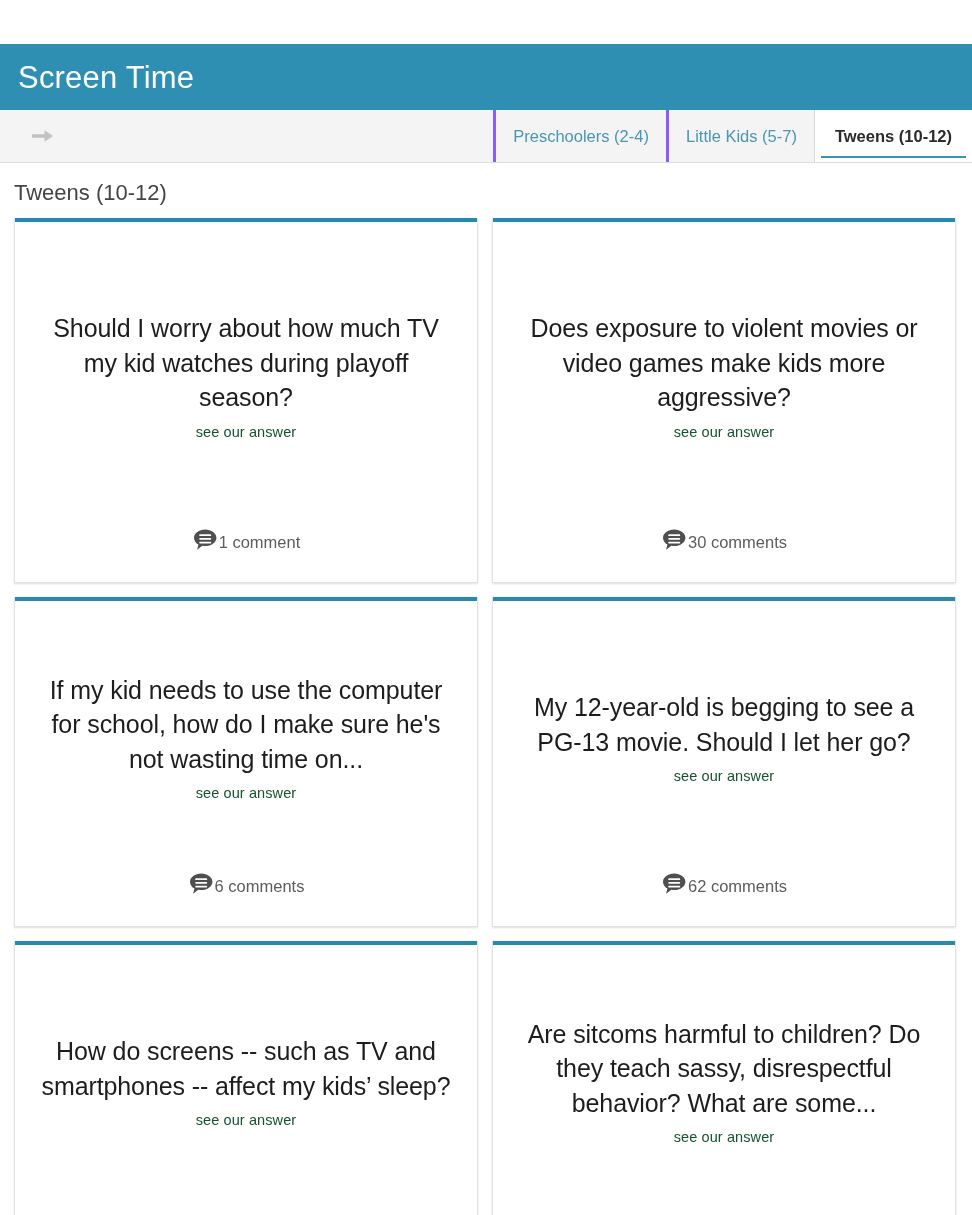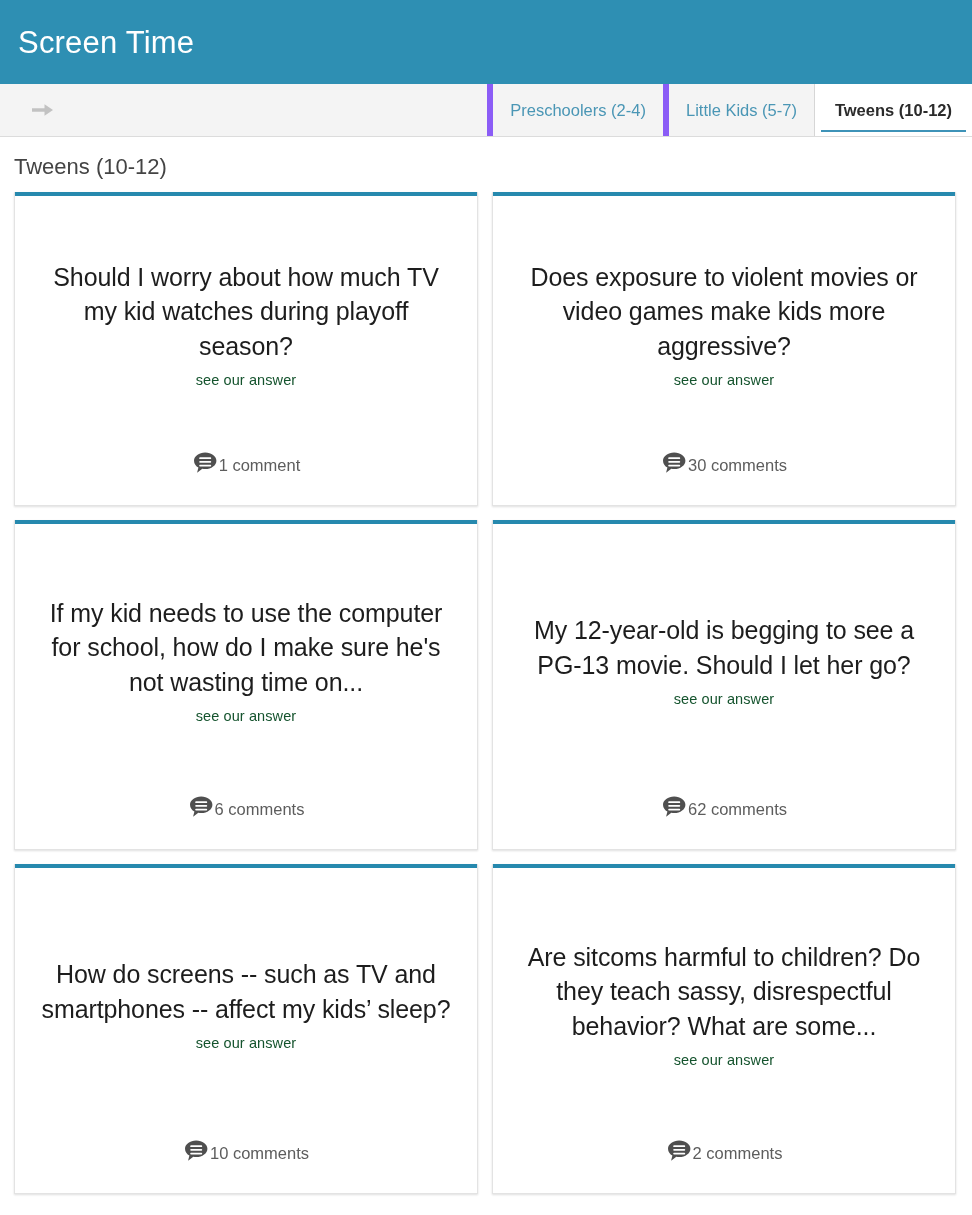--- a/index.html
+++ b/index.html
@@ -7,25 +7,26 @@
   html, body {
     width: 972px;
     height: 1215px;
     background: #ffffff;
     font-family: "Liberation Sans", sans-serif;
     -webkit-font-smoothing: antialiased;
   }
 
   
   .app-header {
-    height: 84px;
+    height: 66px;
     background: #2e8fb3;
     display: flex;
     align-items: center;
     padding: 0 0 0 18px;
+    margin-top: 44px;
   }
   .app-title {
     color: #ffffff;
     font-size: 31px;
     font-weight: 400;
     letter-spacing: 0.2px;
     line-height: 1;
   }
 
   
@@ -60,21 +61,21 @@
     margin-left: auto;
   }
   .nav-tab {
     display: flex;
     align-items: center;
     justify-content: center;
     font-size: 16.5px;
     color: #4a96b5;
     white-space: nowrap;
     padding: 0 17px;
-    border-left: 6px solid #8b5cf6;
+    border-left: 3px solid #8b5cf6;
     position: relative;
     cursor: pointer;
     background: transparent;
   }
   .nav-tab.active {
     color: #2b2b2b;
     font-weight: bold;
     background: #ffffff;
     border-left: 1px solid #d6d6d6;
     padding: 0 20px;
@@ -120,21 +121,21 @@
     overflow: hidden;
   }
   .q-card::before {
     content: "";
     position: absolute;
     top: 0; left: 0; right: 0;
     height: 4px;
     background: #2689ae;
   }
 
-  .row-1 .q-card { height: 314px; }
+  .row-1 .q-card { height: 365px; }
   .row-2 .q-card { height: 330px; }
   .row-3 .q-card { height: 330px; }
 
   .q-body {
     flex: 1 1 auto;
     display: flex;
     flex-direction: column;
     justify-content: center;
     align-items: center;
     width: 100%;

